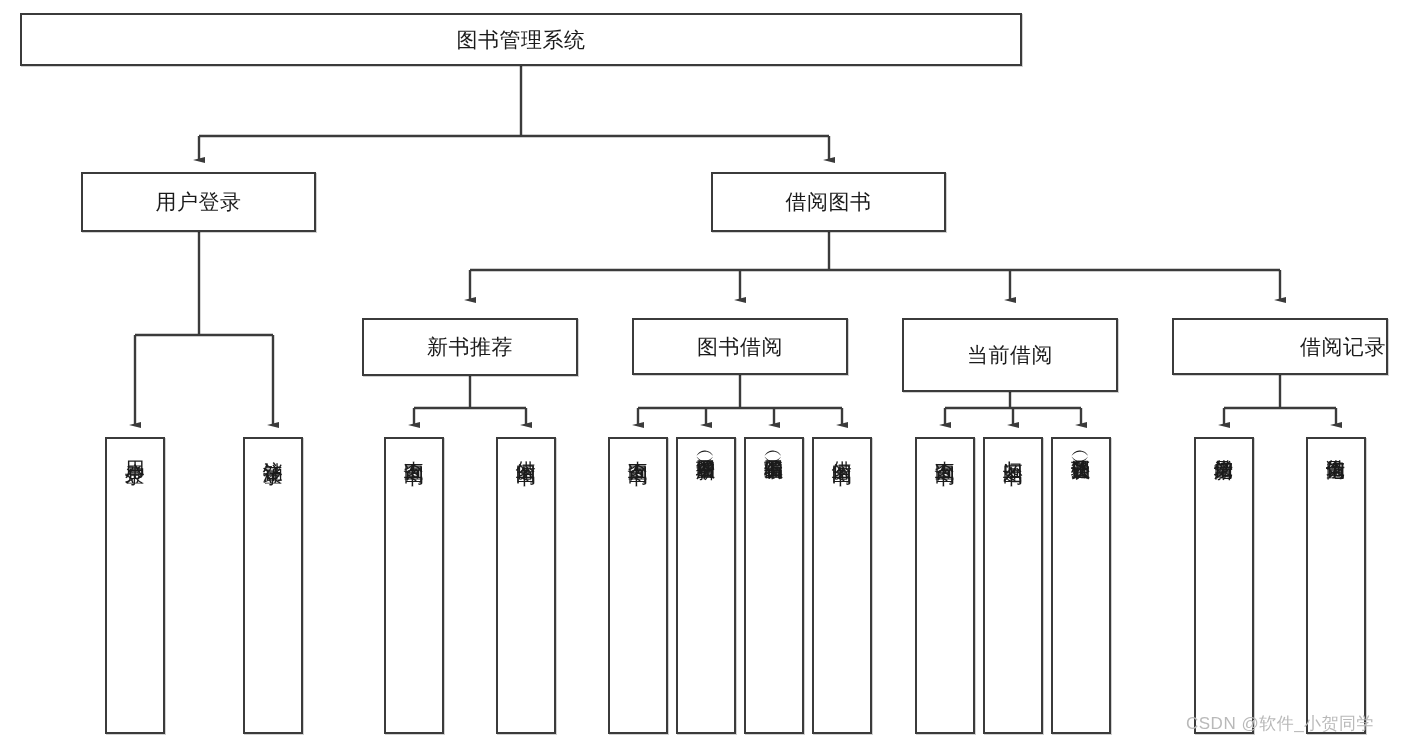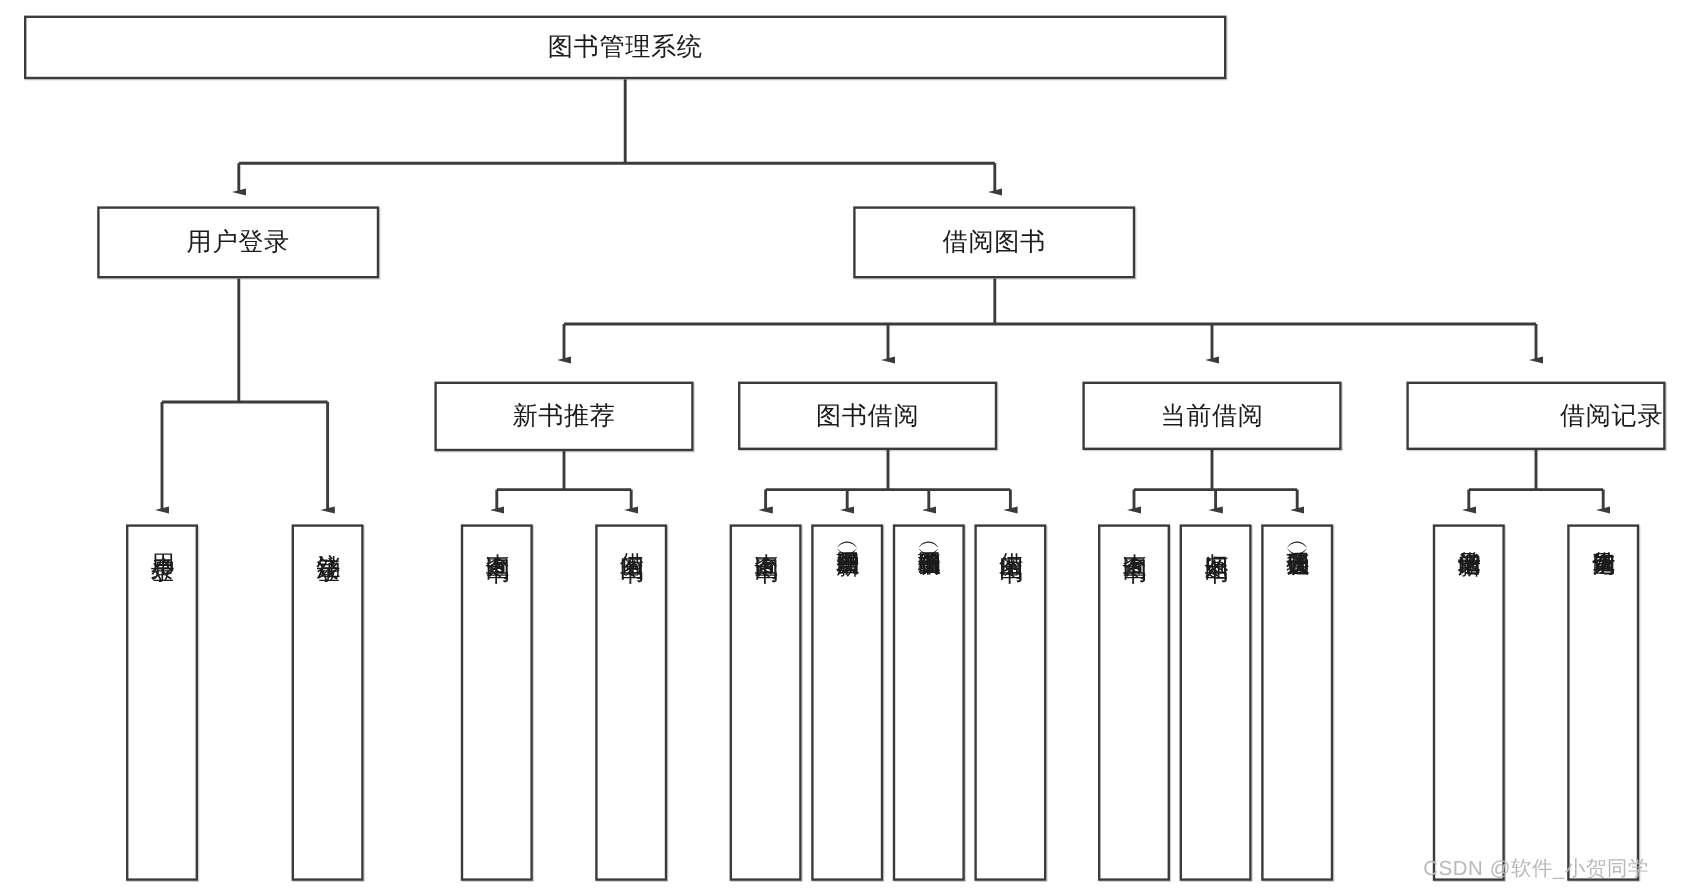--- a/index.html
+++ b/index.html
@@ -136,24 +136,24 @@
   <div class="node h" style="left:81px; top:172px; width:235px; height:60px;">
     <span class="node-label">用户登录</span>
   </div>
   <div class="node h" style="left:711px; top:172px; width:235px; height:60px;">
     <span class="node-label">借阅图书</span>
   </div>
 
   <div class="node h" style="left:362px; top:318px; width:216px; height:58px;">
     <span class="node-label">新书推荐</span>
   </div>
-  <div class="node h" style="left:615px; top:318px; width:216px; height:57px;justify-content:center;">
+  <div class="node h" style="left:632px; top:318px; width:216px; height:57px;justify-content:center;">
     <span class="node-label">图书借阅</span>
   </div>
-  <div class="node h" style="left:902px; top:318px; width:216px; height:57px;">
+  <div class="node h" style="left:902px; top:318px; width:216px; height:74px;">
     <span class="node-label">当前借阅</span>
   </div>
   <div class="node h" style="left:1172px; top:318px; width:216px; height:57px;justify-content:flex-end;">
     <span class="node-label">借阅记录</span>
   </div>
 
   <div class="node v" style="left:105px; top:437px; width:60px; height:297px;">
     <span class="node-label">用户登录</span>
   </div>
   <div class="node v" style="left:243px; top:437px; width:60px; height:297px;">

